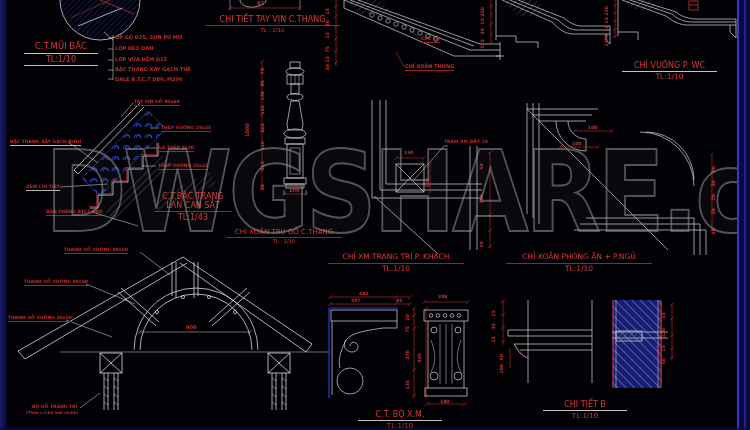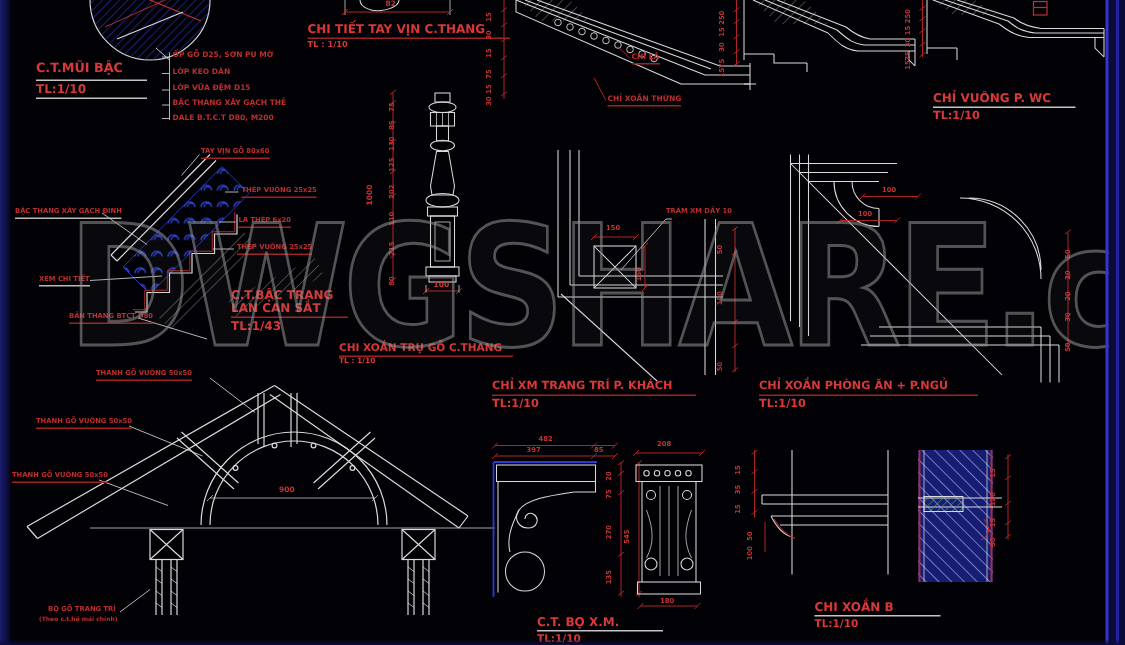--- a/index.html
+++ b/index.html
@@ -13,21 +13,21 @@
   .edge-right-b{position:absolute;left:739px;top:0;width:11px;height:430px;background:#0b0b38;}
   .edge-right-c{position:absolute;left:744px;top:0;width:2px;height:430px;background:#2222a0;}
   .edge-bottom{position:absolute;left:0;top:426px;width:750px;height:4px;
      background:linear-gradient(to bottom,transparent,#0c0c3c);}
   
   .watermark{position:absolute;left:0;top:136px;width:750px;text-align:center;
      font:700 112px/1 "DejaVu Sans",sans-serif;letter-spacing:-4px;white-space:nowrap;
      color:rgba(140,140,140,0.06);-webkit-text-stroke:2px rgba(150,150,150,0.55);
      transform:scaleX(0.88);transform-origin:50% 50%;pointer-events:none;}
   
-  .tb{position:absolute;text-align:left;font-weight:700;color:#d93838;line-height:1.15;}
+  .tb{position:absolute;text-align:center;font-weight:400;color:#d93838;line-height:1.15;}
   .tb .t{display:block;border-bottom:1px solid #9e2222;padding-bottom:1px;margin-bottom:1px;}
   .tb .t2{display:block;}
   .tb .s{display:block;}
   .tb.wu .t{border-color:#c4c4c4;}
   .tb .s.su{border-bottom:1px solid #c4c4c4;padding-bottom:1px;}
   
   .lb{position:absolute;font:700 5px/1.15 "DejaVu Sans",sans-serif;color:#bb2e2e;white-space:nowrap;}
   .lb.u{border-bottom:1px solid #9e2222;padding-bottom:0.5px;}
   .lb.uw{border-bottom:1px solid #b9b9b9;padding-bottom:0.5px;}
   .lb.s45{font-size:4.5px;}
@@ -325,21 +325,21 @@
   <span class="s">TL:1/10</span>
 </div>
 
 
 <div class="tb wu" style="left:358px;top:410px;width:84px;font-size:8px">
   <span class="t">C.T. BỌ X.M.</span>
   <span class="s" style="font-size:7px">TL:1/10</span>
 </div>
 
 <div class="tb wu" style="left:543px;top:400px;width:84px;font-size:8px">
-  <span class="t">CHI XOẮN B</span>
+  <span class="t">CHI TIẾT B</span>
   <span class="s" style="font-size:7px">TL:1/10</span>
 </div>
 
 <span class="lb u" style="left:421px;top:36px">CHỈ LÁ</span>
 <span class="lb u" style="left:405px;top:64px">CHỈ XOẮN THỪNG</span>
 
 <span class="lb u s45" style="left:134px;top:99px">TAY VỊN GỖ 80x60</span>
 <span class="lb u s45" style="left:161px;top:125px">THÉP VUÔNG 25x25</span>
 <span class="lb u s45" style="left:159px;top:145px">LA THÉP 6x20</span>
 <span class="lb u s45" style="left:158px;top:163px">THÉP VUÔNG 25x25</span>

